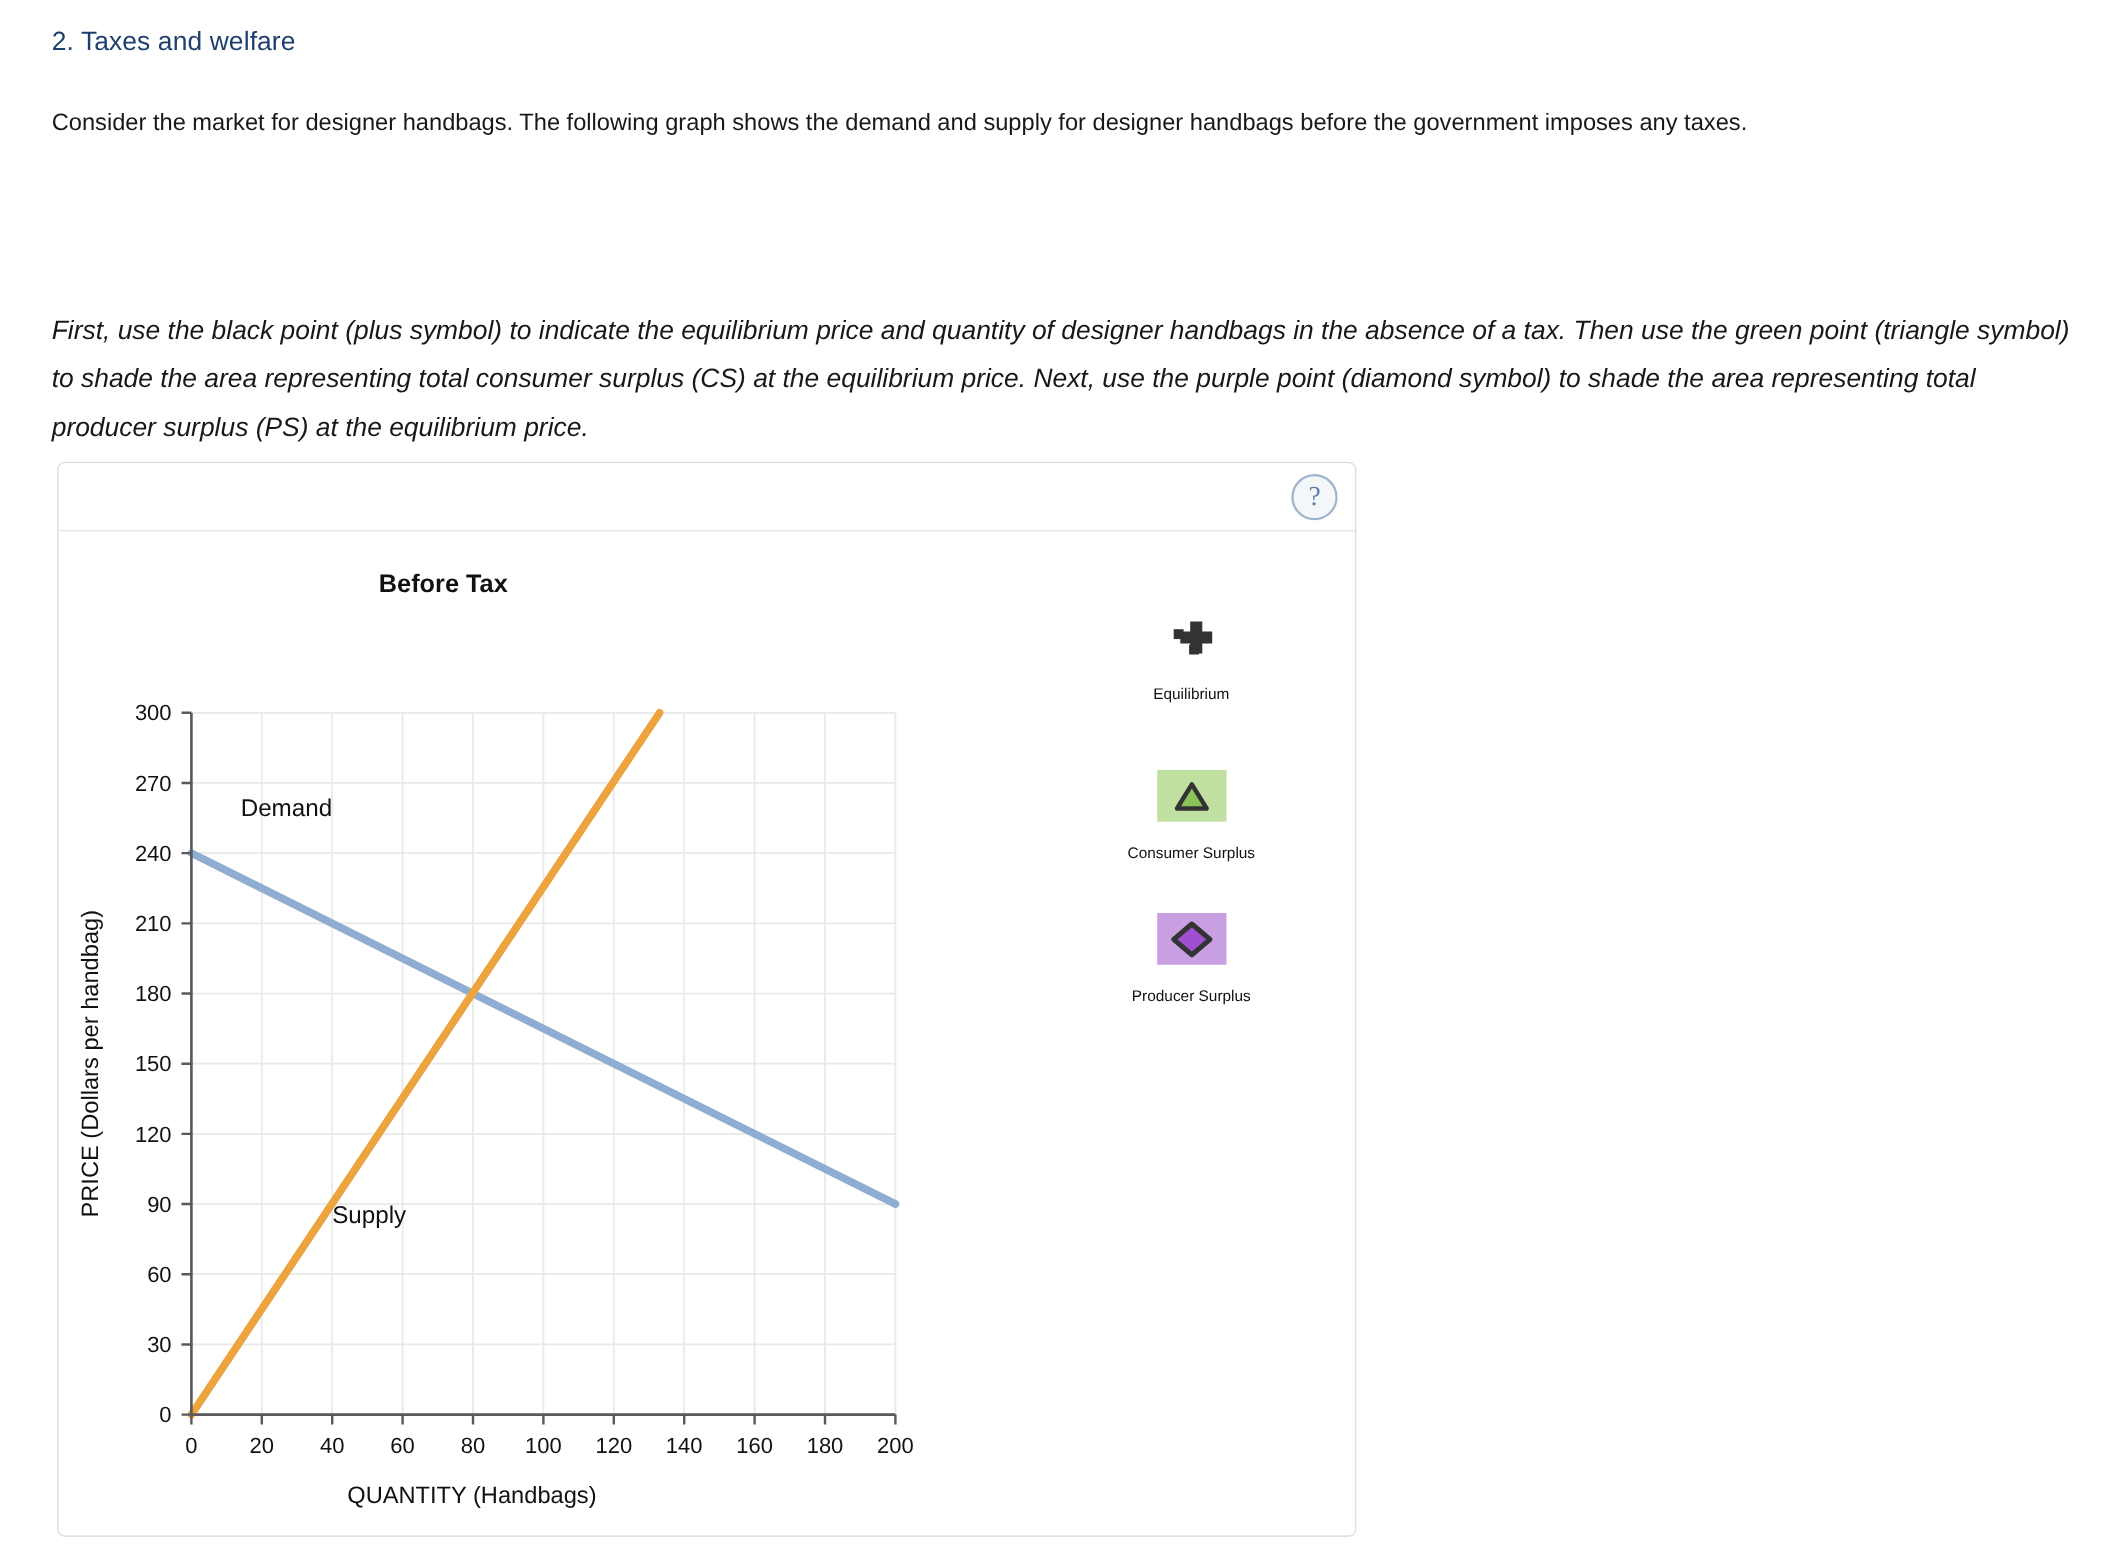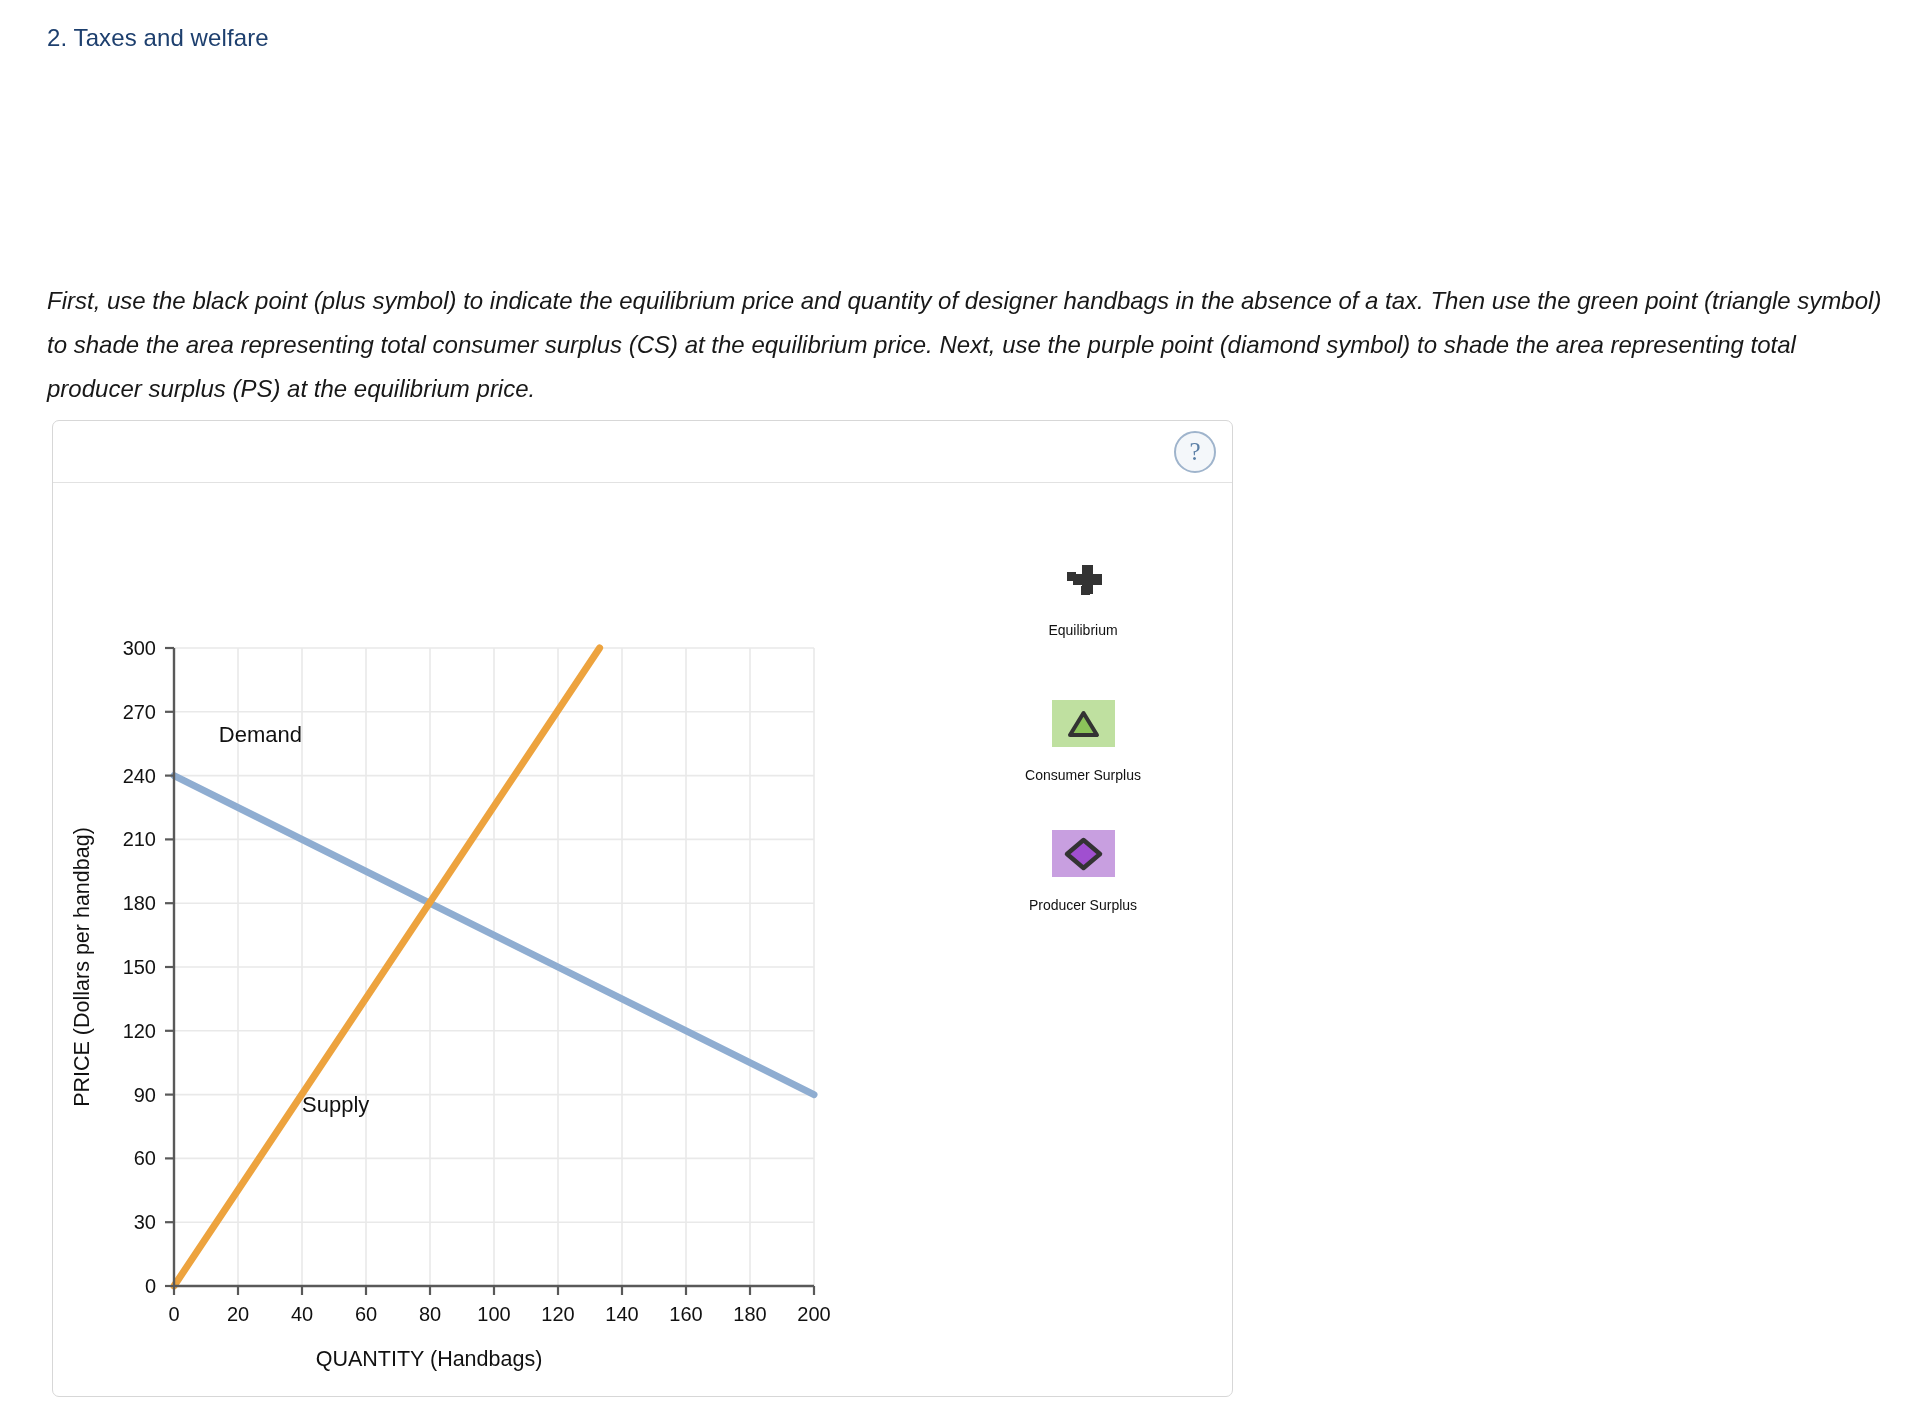--- a/index.html
+++ b/index.html
@@ -75,31 +75,33 @@
   #legend-consumer-surplus{top:155px;}
   #legend-producer-surplus{top:285px;}
 </style>
 </head>
 <body>
 
 <div class="page">
 
   <h2 id="question-heading">2. Taxes and welfare</h2>
 
+  <p id="intro-paragraph">Consider the market for designer handbags. The following graph shows the demand and supply for designer handbags before the government imposes any taxes.</p>
 
   <p id="instruction-paragraph">First, use the black point (plus symbol) to indicate the equilibrium price and quantity of designer handbags in the absence of a tax. Then use the green point (triangle symbol) to shade the area representing total consumer surplus (CS) at the equilibrium price. Next, use the purple point (diamond symbol) to shade the area representing total producer surplus (PS) at the equilibrium price.</p>
 
   <div id="graph-panel">
 
     <div id="panel-toolbar">
       <div id="help-button">?</div>
     </div>
 
     <div id="plot-area">
 
+      <div id="chart-title">Before Tax</div>
 
       <svg id="plot-svg" width="880" height="913">
         <g id="gridlines">
             <line x1="185" y1="803" x2="185" y2="165" class="grid"></line>
             <line x1="249" y1="803" x2="249" y2="165" class="grid"></line>
             <line x1="313" y1="803" x2="313" y2="165" class="grid"></line>
             <line x1="377" y1="803" x2="377" y2="165" class="grid"></line>
             <line x1="441" y1="803" x2="441" y2="165" class="grid"></line>
             <line x1="505" y1="803" x2="505" y2="165" class="grid"></line>
             <line x1="569" y1="803" x2="569" y2="165" class="grid"></line>

